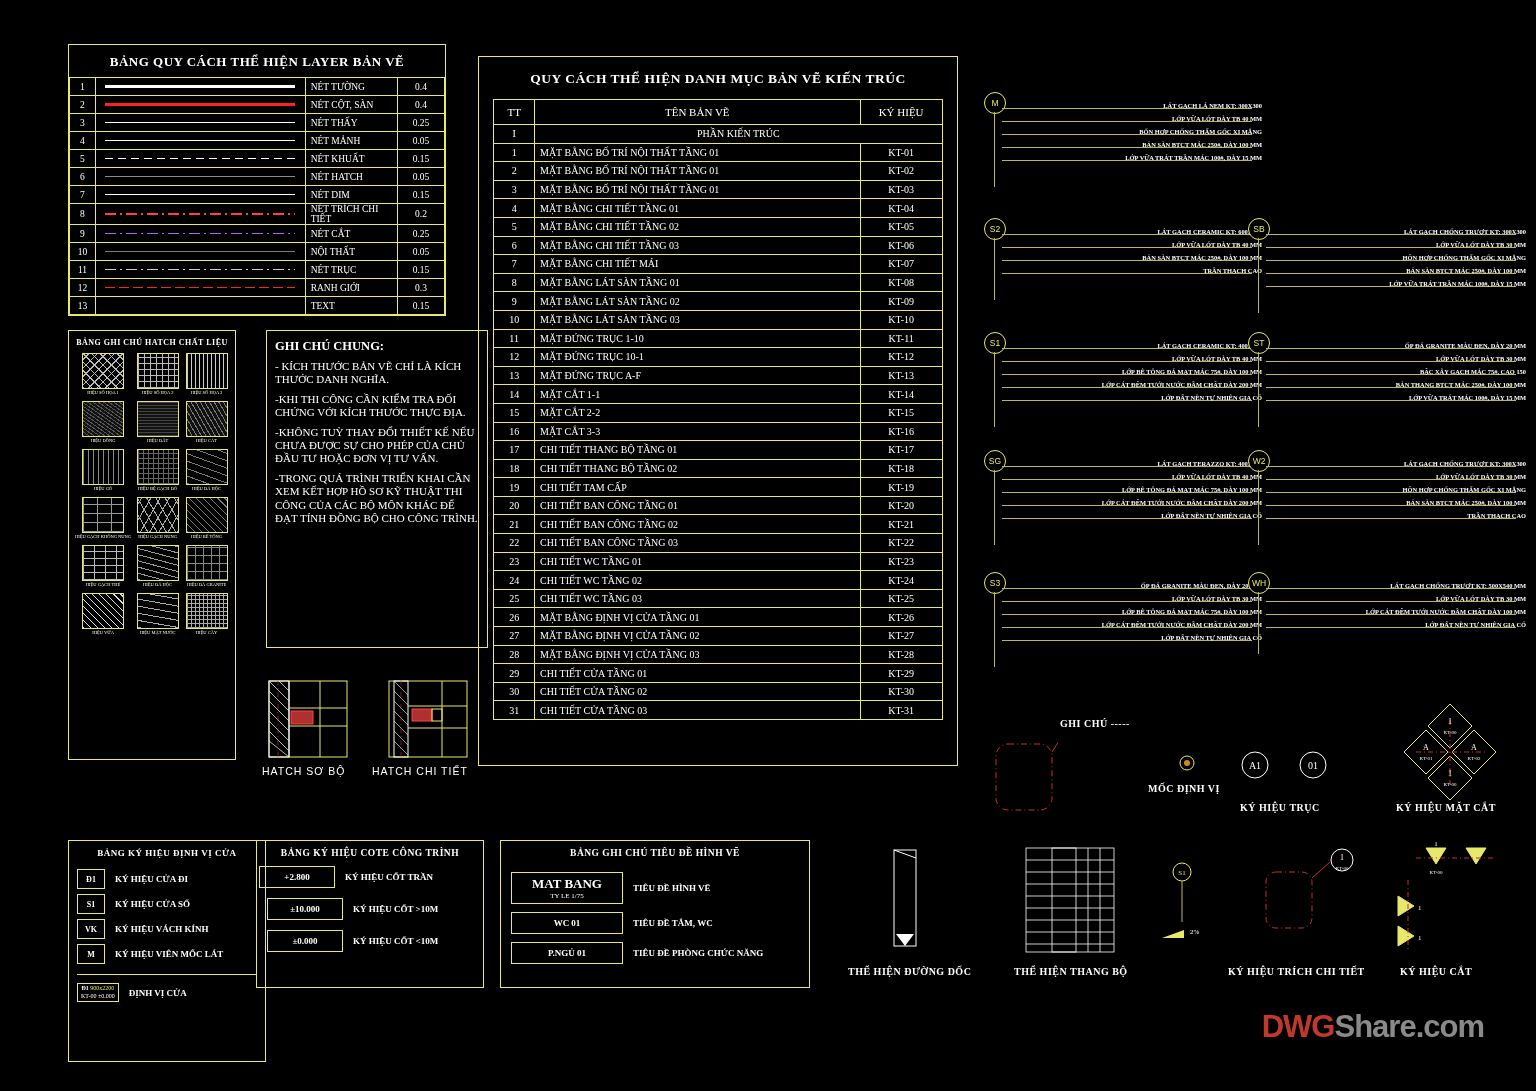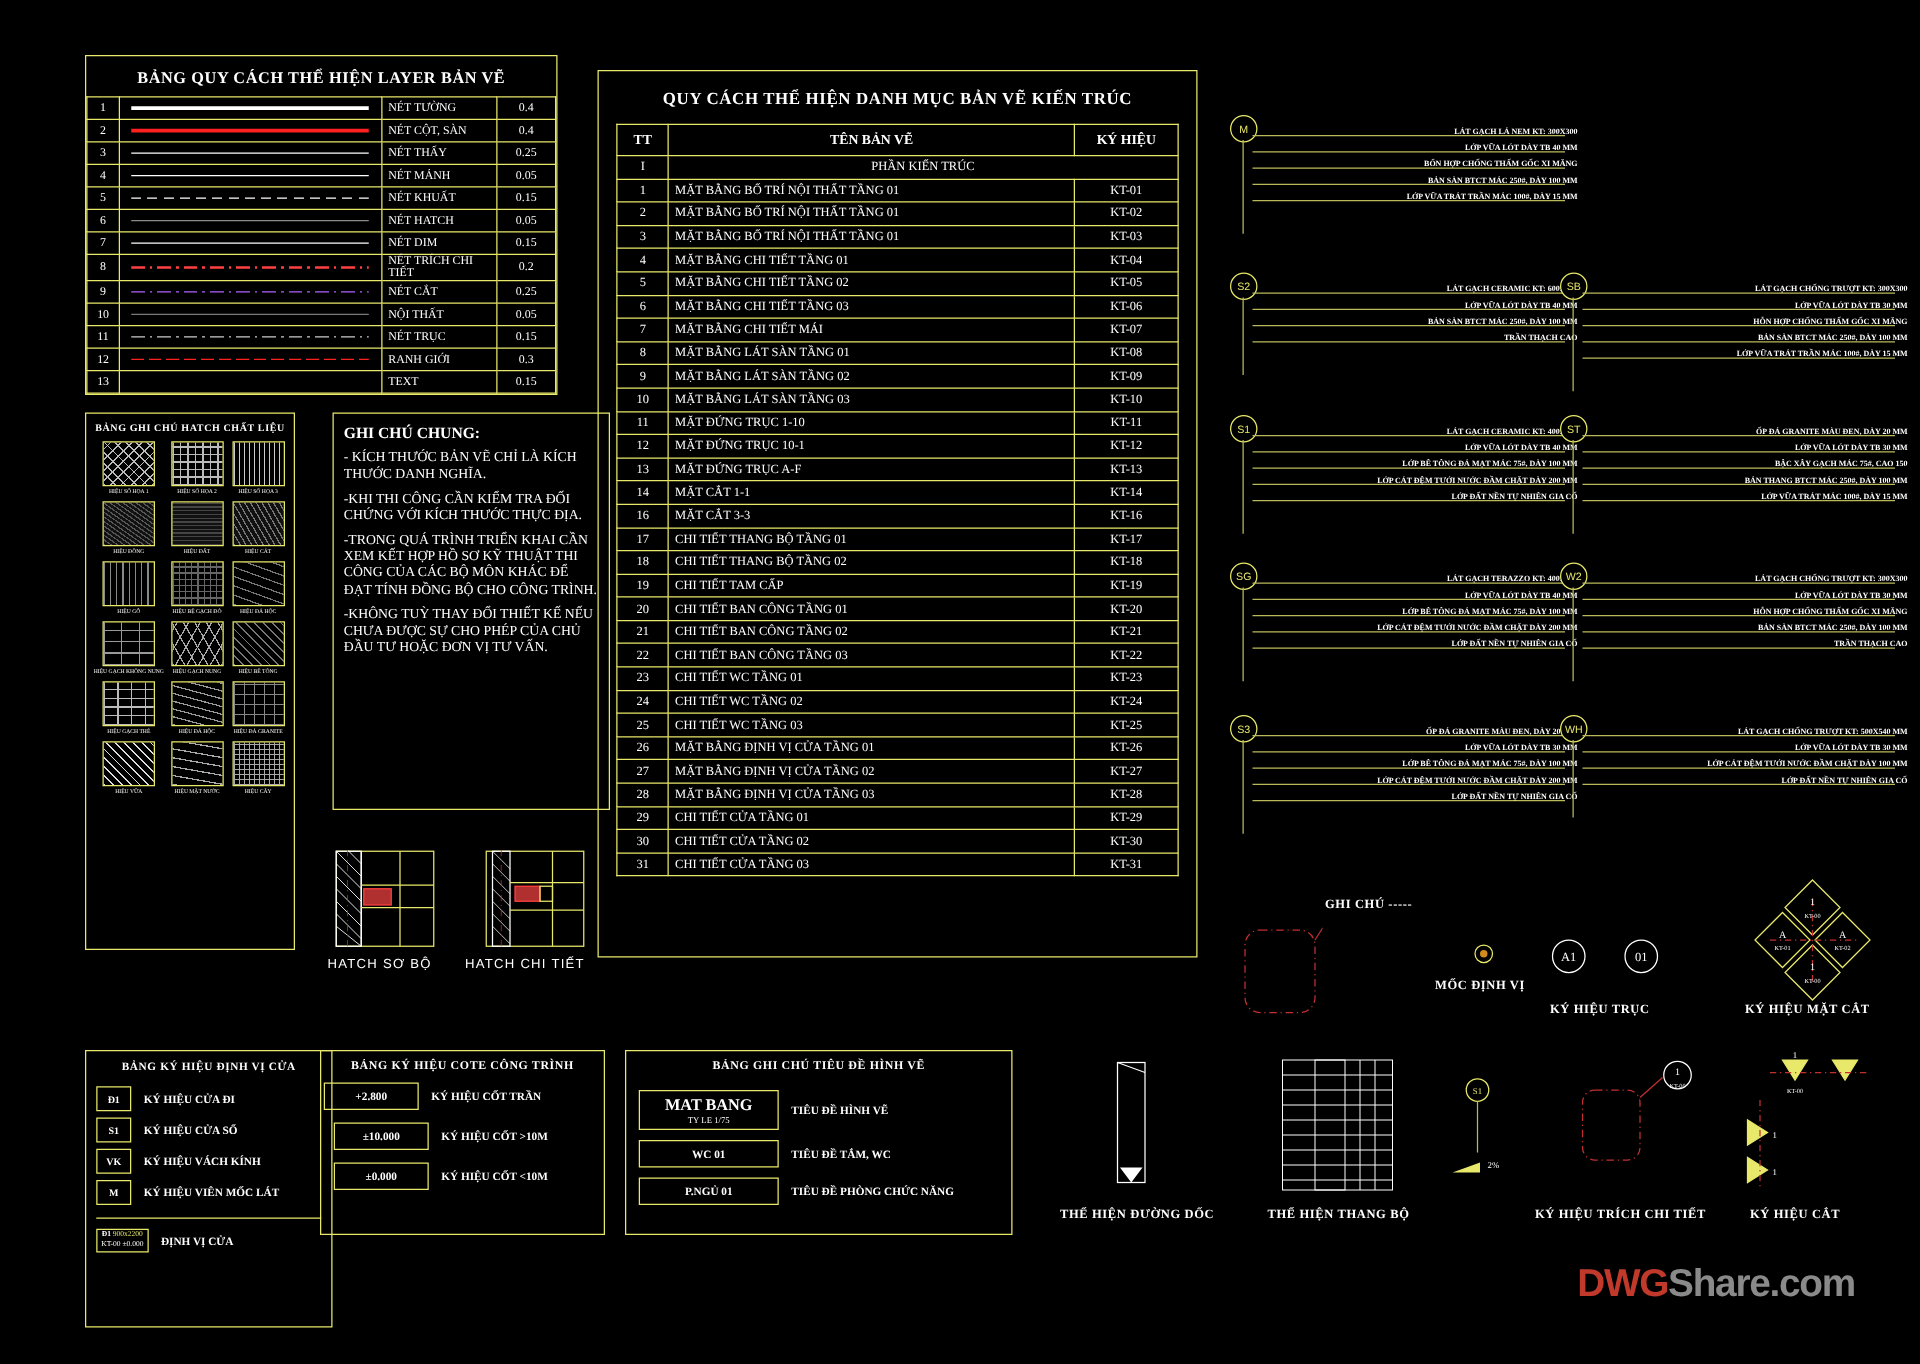--- a/index.html
+++ b/index.html
@@ -43,21 +43,21 @@
             font-family:"Liberation Sans",sans-serif;}
 
   
   #list-panel{left:478px;top:44px;width:480px;height:710px;margin-top:12px;}
   #list-panel .ttl{font-size:13.5px;padding:14px 4px 12px;}
   #list-panel table{font-size:10px;}
   #list-panel td{height:17.6px;}
   .col-tt{width:42px;}
   .col-nm{width:350px;}
   .col-ky{width:86px;}
-  #list-panel thead td{height:24px;font-weight:bold;font-size:11px;}
+  #list-panel thead td{height:24px;font-weight:normal;font-size:11px;}
 
   
   .spec{position:absolute;}
   .spec .bub{position:absolute;left:0;top:0;width:20px;height:20px;border-radius:50%;
              border:1px solid #e8e86a;color:#e8e86a;font-size:8.5px;
              display:flex;align-items:center;justify-content:center;
              font-family:"Liberation Sans",sans-serif;background:#000;}
   .spec .stem{position:absolute;left:9.5px;top:20px;width:1px;background:#b9b95a;}
   .spec .lines{position:absolute;left:18px;top:10px;}
   .spec .lrow{position:relative;height:13px;}
@@ -296,22 +296,22 @@
         <div class="hlbl">HIỆU CÂY</div>
       </div>
     </div>
 </div>
 
 <div class="panel" id="notes-panel">
   <h4>GHI CHÚ CHUNG:</h4>
   <div id="notes-body">
       <p>- KÍCH THƯỚC BẢN VẼ CHỈ LÀ KÍCH THƯỚC DANH NGHĨA.</p>
       <p>-KHI THI CÔNG CẦN KIỂM TRA ĐỐI CHỨNG VỚI KÍCH THƯỚC THỰC ĐỊA.</p>
+      <p>-KHÔNG TUỲ THAY ĐỔI THIẾT KẾ NẾU CHƯA ĐƯỢC SỰ CHO PHÉP CỦA CHỦ ĐẦU TƯ HOẶC ĐƠN VỊ TƯ VẤN.</p>
       <p>-TRONG QUÁ TRÌNH TRIỂN KHAI CẦN XEM KẾT HỢP HỒ SƠ KỸ THUẬT THI CÔNG CỦA CÁC BỘ MÔN KHÁC ĐỂ ĐẠT TÍNH ĐỒNG BỘ CHO CÔNG TRÌNH.</p>
-      <p>-KHÔNG TUỲ THAY ĐỔI THIẾT KẾ NẾU CHƯA ĐƯỢC SỰ CHO PHÉP CỦA CHỦ ĐẦU TƯ HOẶC ĐƠN VỊ TƯ VẤN.</p>
     </div>
 </div>
 
 <svg class="hatchfig" style="left:268px;top:680px;" width="80" height="78">
   <rect x="1" y="1" width="78" height="76" fill="none" stroke="#e8e86a" stroke-width="1"></rect>
   <rect x="1" y="1" width="20" height="76" fill="none" stroke="#fff" stroke-width="1"></rect>
   <path d="M1 1 L21 21 M1 11 L21 31 M1 21 L21 41 M1 31 L21 51 M1 41 L21 61 M1 51 L21 71 M1 61 L21 77 M1 -9 L21 11" stroke="#fff" stroke-width="0.7"></path>
   <line x1="21" y1="1" x2="21" y2="77" stroke="#fff"></line>
   <line x1="21" y1="28" x2="79" y2="28" stroke="#e8e86a"></line>
   <line x1="21" y1="46" x2="79" y2="46" stroke="#e8e86a"></line>
@@ -410,20 +410,25 @@
         </tr>
         <tr>
           <td class="c">13</td>
           <td class="l">MẶT ĐỨNG TRỤC A-F</td>
           <td class="c">KT-13</td>
         </tr>
         <tr>
           <td class="c">14</td>
           <td class="l">MẶT CẮT 1-1</td>
           <td class="c">KT-14</td>
+        </tr>
+        <tr>
+          <td class="c">15</td>
+          <td class="l">MẶT CẮT 2-2</td>
+          <td class="c">KT-15</td>
         </tr>
         <tr>
           <td class="c">16</td>
           <td class="l">MẶT CẮT 3-3</td>
           <td class="c">KT-16</td>
         </tr>
         <tr>
           <td class="c">17</td>
           <td class="l">CHI TIẾT THANG BỘ TẦNG 01</td>
           <td class="c">KT-17</td>

